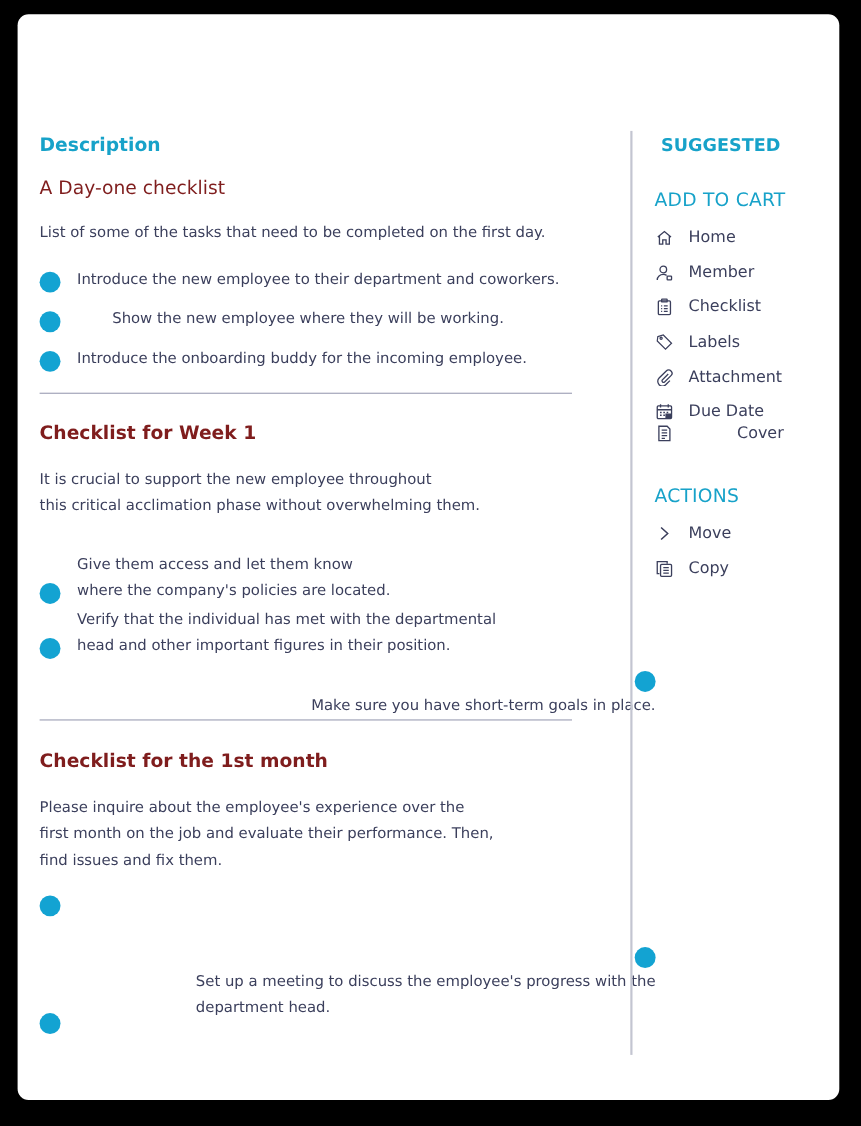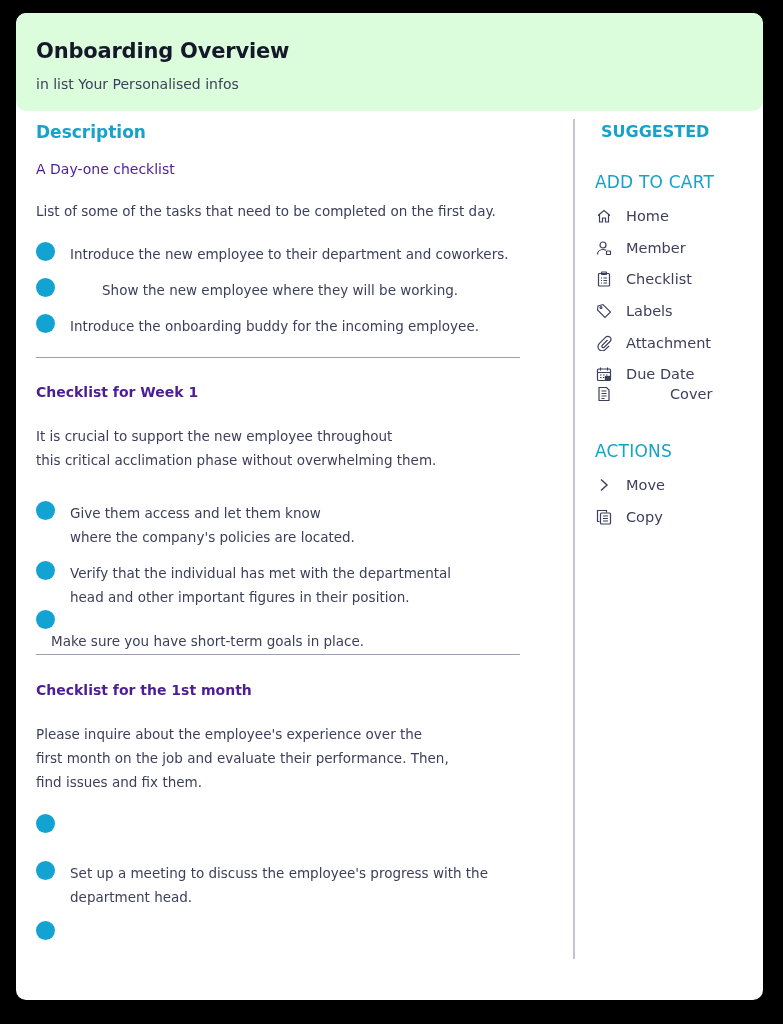--- a/index.html
+++ b/index.html
@@ -46,37 +46,37 @@
     .section-label {
       position: absolute;
       left: 0; top: 11px;
       font-size: 17px;
       font-weight: bold;
       color: #17a2c9;
     }
     .block-title {
       position: absolute;
       left: 0;
-      font-size: 14px;
-      color: #4c1d95;
+      font-size: 17px;
+      color: #7f1d1d;
     }
     .block-title.bold { font-weight: bold; }
     .para {
       position: absolute;
       left: 0;
       font-size: 13.5px;
       line-height: 24px;
       color: #3b3f5c;
       white-space: pre-line;
     }
     .item {
       position: absolute;
       left: 0;
       display: flex;
-      align-items: flex-start;
+      align-items: flex-end;
       width: 560px;
     }
     .dot {
       width: 19px; height: 19px;
       border-radius: 50%;
       background: #13a3d2;
       flex: 0 0 19px;
     }
     .item-text {
       margin-left: 15px;
@@ -134,24 +134,20 @@
       margin-left: 13px;
       font-size: 14.5px;
       color: #3b3f5c;
     }
   </style>
 </head>
 <body>
 
 <div class="card">
 
-  <div class="header">
-    <div class="header-title">Onboarding Overview</div>
-    <div class="header-subtitle">in list Your Personalised infos</div>
-  </div>
 
   <div class="main">
     <div class="section-label">Description</div>
 
     <div class="block-title" style="top:50px;">A Day-one checklist</div>
     <div class="para" style="top:88px;">List of some of the tasks that need to be completed on the first day.</div>
 
     <div class="item" style="top:131px;">
       <span class="dot"></span>
       <span class="item-text">Introduce the new employee to their department and coworkers.</span>
@@ -169,41 +165,41 @@
 
     <div class="block-title bold" style="top:273px;">Checklist for Week 1</div>
     <div class="para" style="top:313px;">It is crucial to support the new employee throughout
 this critical acclimation phase without overwhelming them.</div>
 
     <div class="item" style="top:390px;">
       <span class="dot"></span>
       <span class="item-text">Give them access and let them know
 where the company's policies are located.</span>
     </div>
-    <div class="item" style="top:450px;">
+    <div class="item" style="top:440px;">
       <span class="dot"></span>
       <span class="item-text">Verify that the individual has met with the departmental
 head and other important figures in their position.</span>
     </div>
     <div class="item" style="top:499px;flex-direction:column;">
       <span class="dot"></span>
       <span class="item-text">Make sure you have short-term goals in place.</span>
     </div>
 
     <div class="divider" style="top:543px;"></div>
 
     <div class="block-title bold" style="top:571px;">Checklist for the 1st month</div>
     <div class="para" style="top:611px;">Please inquire about the employee's experience over the
 first month on the job and evaluate their performance. Then,
 find issues and fix them.</div>
 
     <div class="item" style="top:703px;">
       <span class="dot"></span>
     </div>
-    <div class="item" style="top:750px;">
+    <div class="item" style="top:750px;flex-direction:column;">
       <span class="dot"></span>
       <span class="item-text">Set up a meeting to discuss the employee's progress with the
 department head.</span>
     </div>
     <div class="item" style="top:810px;">
       <span class="dot"></span>
     </div>
   </div>
 
   <div class="vline"></div>

